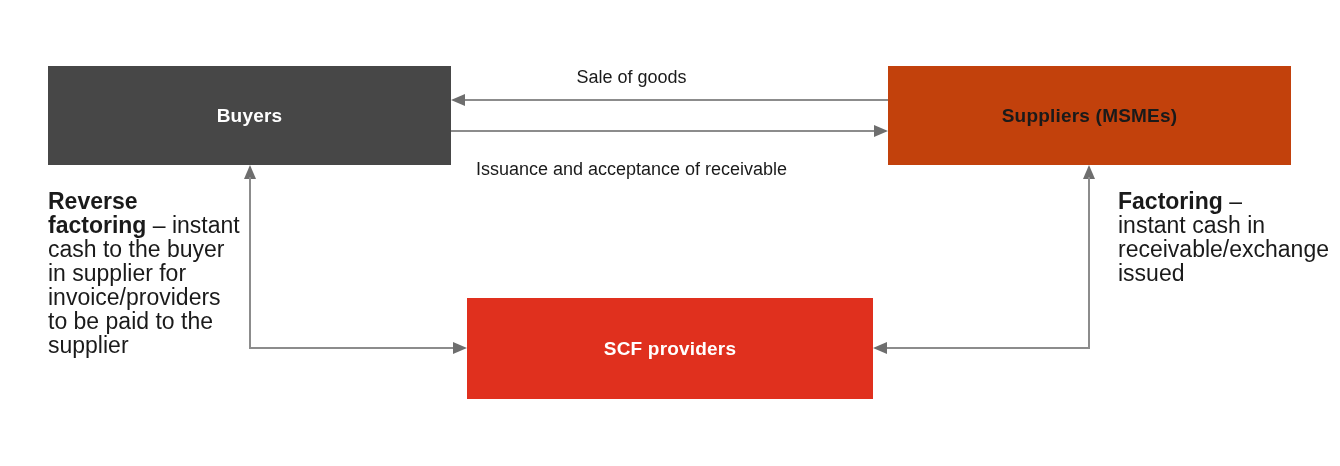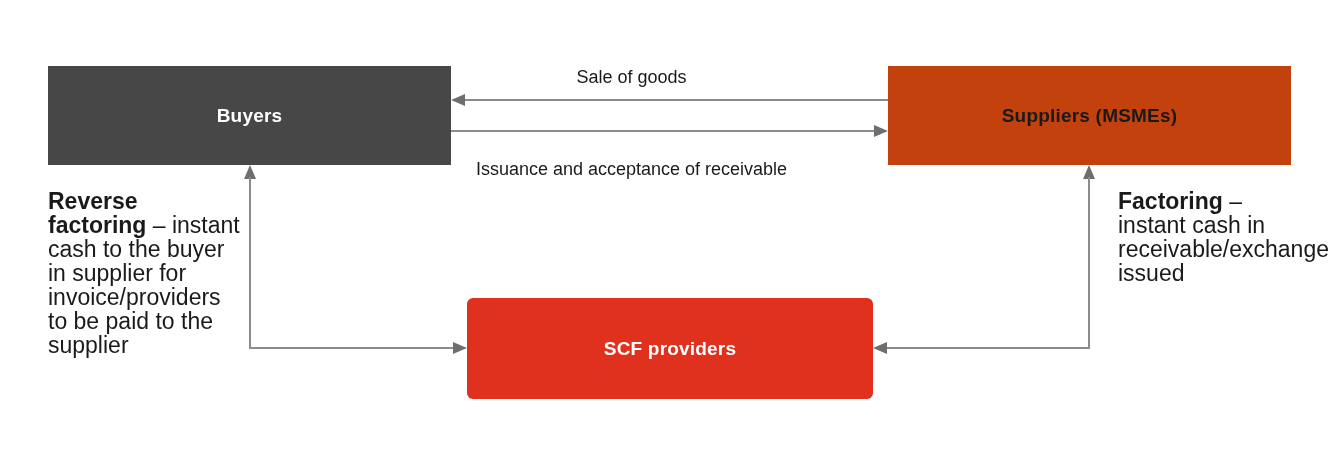--- a/index.html
+++ b/index.html
@@ -24,21 +24,21 @@
   .node-buyers {
     left: 48px; top: 66px; width: 403px; height: 99px;
     background: #474747; color: #ffffff;
   }
   .node-suppliers {
     left: 888px; top: 66px; width: 403px; height: 99px;
     background: #c2410c; color: #1a1a1a;
   }
   .node-scf {
     left: 467px; top: 298px; width: 406px; height: 101px;
-    background: #E0301E; color: #ffffff; border-radius: 6px;
+    background: #E0301E; color: #ffffff;
   }
   .flow-label {
     position: absolute;
     left: 451px; width: 361px;
     text-align: center;
     font-size: 18px;
     color: #1a1a1a;
     line-height: 22px;
   }
   .flow-label-top { top: 66px; }

